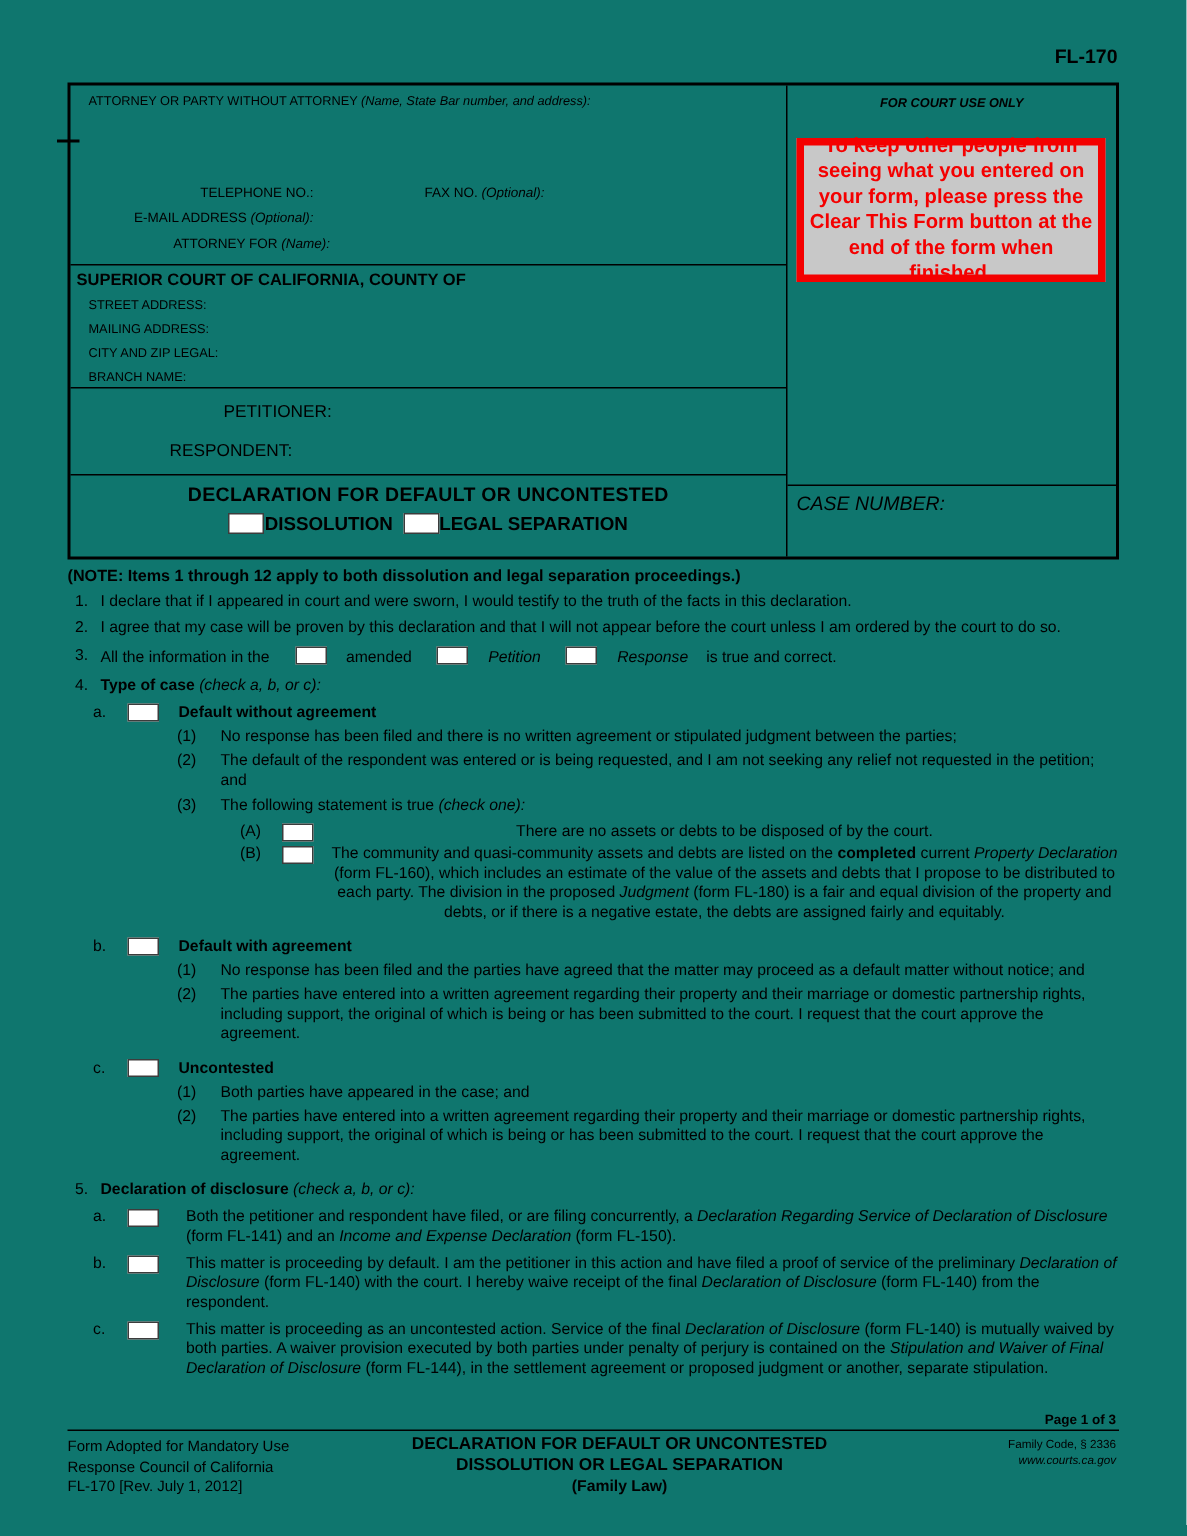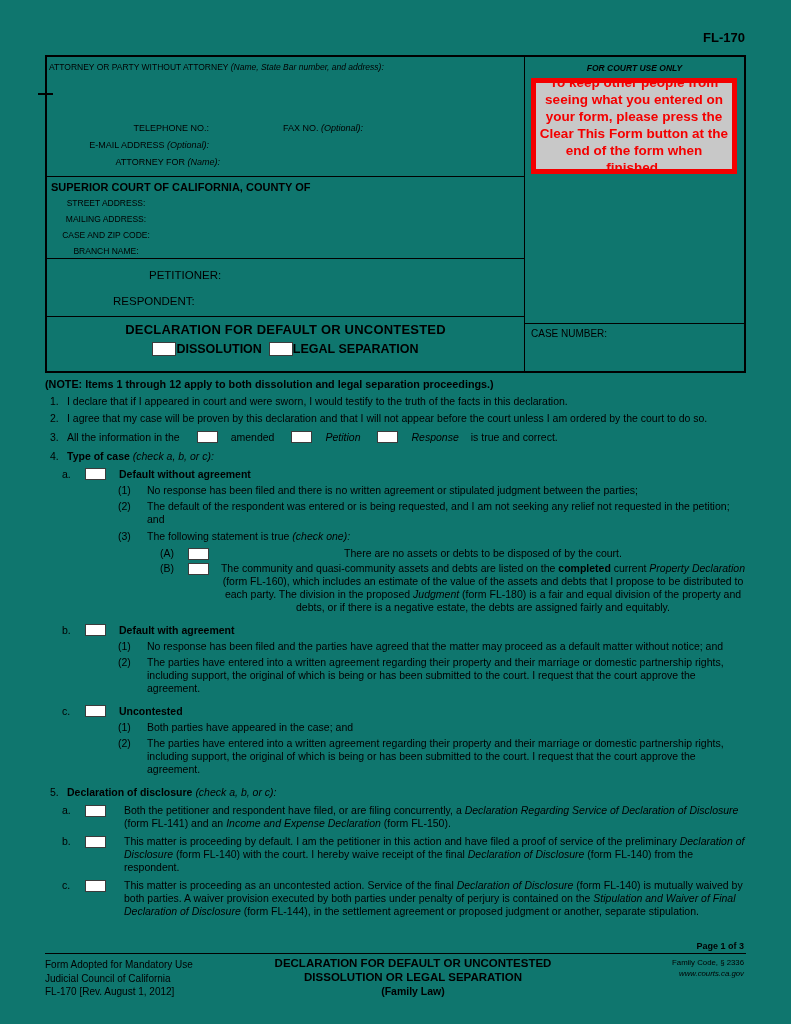--- a/index.html
+++ b/index.html
@@ -15,49 +15,49 @@
   .form-number { position:absolute; top:30px; right:46px; font-size:13px; font-weight:bold; }
 
   .container { position:absolute; left:45px; top:55px; width:701px; }
 
   
   .header-table { display:flex; border:2px solid #000; width:701px; }
   .left-col { width:478px; border-right:1px solid #000; }
   .right-col { flex:1; }
 
   .attorney-cell { position:relative; height:120px; border-bottom:1px solid #000; }
-  .attorney-label { padding:5px 6px 0 2px; font-size:8.5px; }
+  .attorney-label { padding:5px 6px 0 12px; font-size:8.5px; }
   .margin-dash { position:absolute; left:-9px; top:36px; width:15px; height:2px; background:#000; }
   .tel-row { position:absolute; top:66px; left:0; width:100%; font-size:9px; }
   .tel-label { display:inline-block; width:162px; text-align:right; }
   .fax-label { position:absolute; left:236px; top:0; }
   .email-row { position:absolute; top:83px; left:0; width:162px; text-align:right; font-size:9px; }
   .attfor-row { position:absolute; top:100px; left:11px; width:162px; text-align:right; font-size:9px; }
 
   .court-cell { position:relative; height:82px; border-bottom:1px solid #000; }
   .court-title { padding:4px 6px 0 4px; font-size:11px; font-weight:bold; }
-  .addr-row { position:absolute; left:0; width:118px; text-align:center; font-size:8.5px; }
+  .addr-row { position:absolute; left:12px; width:118px; text-align:left; font-size:8.5px; }
 
   .party-cell { position:relative; height:58px; border-bottom:1px solid #000; font-size:11.5px; }
   .petitioner-row { position:absolute; top:10px; left:66px;padding-left:36px; }
   .respondent-row { position:absolute; top:36px; left:66px; }
 
   .title-cell { height:47px; text-align:center; }
   .form-title-line1 { font-size:13px; font-weight:bold; margin-top:5px; letter-spacing:0.2px; }
   .form-title-line2 { margin-top:5px; display:flex; justify-content:center; align-items:center; font-size:12.5px; font-weight:bold; }
 
   .court-use-cell { position:relative; height:261px; border-bottom:1px solid #000; }
   .fcuo { margin-top:6px; text-align:center; font-size:8.5px; font-weight:bold; font-style:italic; }
   .warning-box {
-    position:absolute; left:6px; top:15px; width:206px; height:96px;
+    position:absolute; left:6px; top:29px; width:206px; height:96px;
     background:#c8c8c8; border:5px solid #f40000; color:#f40000;
     font-weight:bold; font-size:13.5px; line-height:1.25; text-align:center;
     display:flex; align-items:center; justify-content:center; padding:2px 1px;
   }
-  .case-cell { height:47px; font-size:10px; padding:4px 0 0 6px; }
+  .case-cell { height:47px; font-size:13px; padding:4px 0 0 6px;font-style:italic; }
 
   
   .checkbox { display:inline-block; width:21px; height:12px; border:1px solid #3c3c3c; background:#fff; flex:none; }
   .cb-title { width:24px; height:14px; }
   .cb-inline { vertical-align:-2px; }
 
   
   .bodytext { font-size:10.5px; line-height:13px; }
   .note { margin-top:5px; font-weight:bold; font-size:10.8px; }
   .item { display:flex; margin-top:4px; }
@@ -111,21 +111,21 @@
             <span class="fax-label"><span>FAX NO. </span><span class="i">(Optional):</span></span>
           </div>
           <div class="email-row"><span>E-MAIL ADDRESS </span><span class="i">(Optional):</span></div>
           <div class="attfor-row"><span>ATTORNEY FOR </span><span class="i">(Name):</span></div>
         </div>
 
         <div class="court-cell">
           <div class="court-title">SUPERIOR COURT OF CALIFORNIA, COUNTY OF</div>
           <div class="addr-row" style="top:21px">STREET ADDRESS:</div>
           <div class="addr-row" style="top:37px">MAILING ADDRESS:</div>
-          <div class="addr-row" style="top:53px">CASE AND ZIP CODE:</div>
+          <div class="addr-row" style="top:53px">CITY AND ZIP LEGAL:</div>
           <div class="addr-row" style="top:69px">BRANCH NAME:</div>
         </div>
 
         <div class="party-cell">
           <div class="petitioner-row">PETITIONER:</div>
           <div class="respondent-row">RESPONDENT:</div>
         </div>
 
         <div class="title-cell">
           <div class="form-title-line1">DECLARATION FOR DEFAULT OR UNCONTESTED</div>
@@ -252,22 +252,22 @@
       </div>
     </div>
   </div>
 
   <div class="footer-wrap">
     <div class="page-indicator">Page 1 of 3</div>
     <div class="footer-rule"></div>
     <div class="footer">
       <div class="f-left">
         <div>Form Adopted for Mandatory Use</div>
-        <div>Judicial Council of California</div>
-        <div>FL-170 [Rev. August 1, 2012]</div>
+        <div>Response Council of California</div>
+        <div>FL-170 [Rev. July 1, 2012]</div>
       </div>
       <div class="f-center">
         <div>DECLARATION FOR DEFAULT OR UNCONTESTED</div>
         <div>DISSOLUTION OR LEGAL SEPARATION</div>
         <div class="family-law">(Family Law)</div>
       </div>
       <div class="f-right">
         <div>Family Code, § 2336</div>
         <div class="i">www.courts.ca.gov</div>
       </div>

